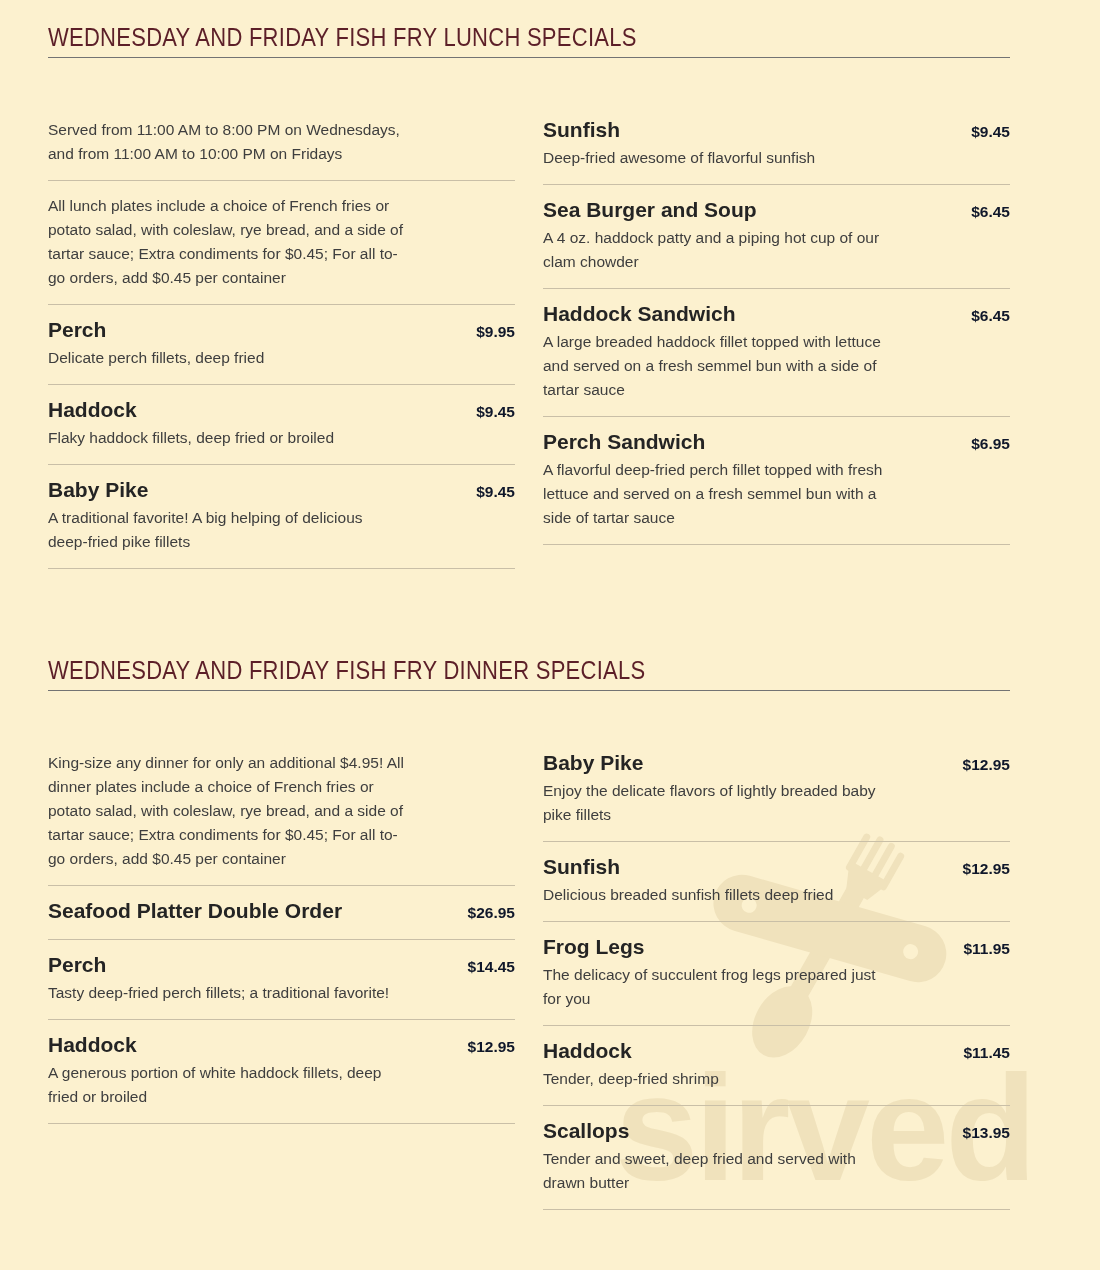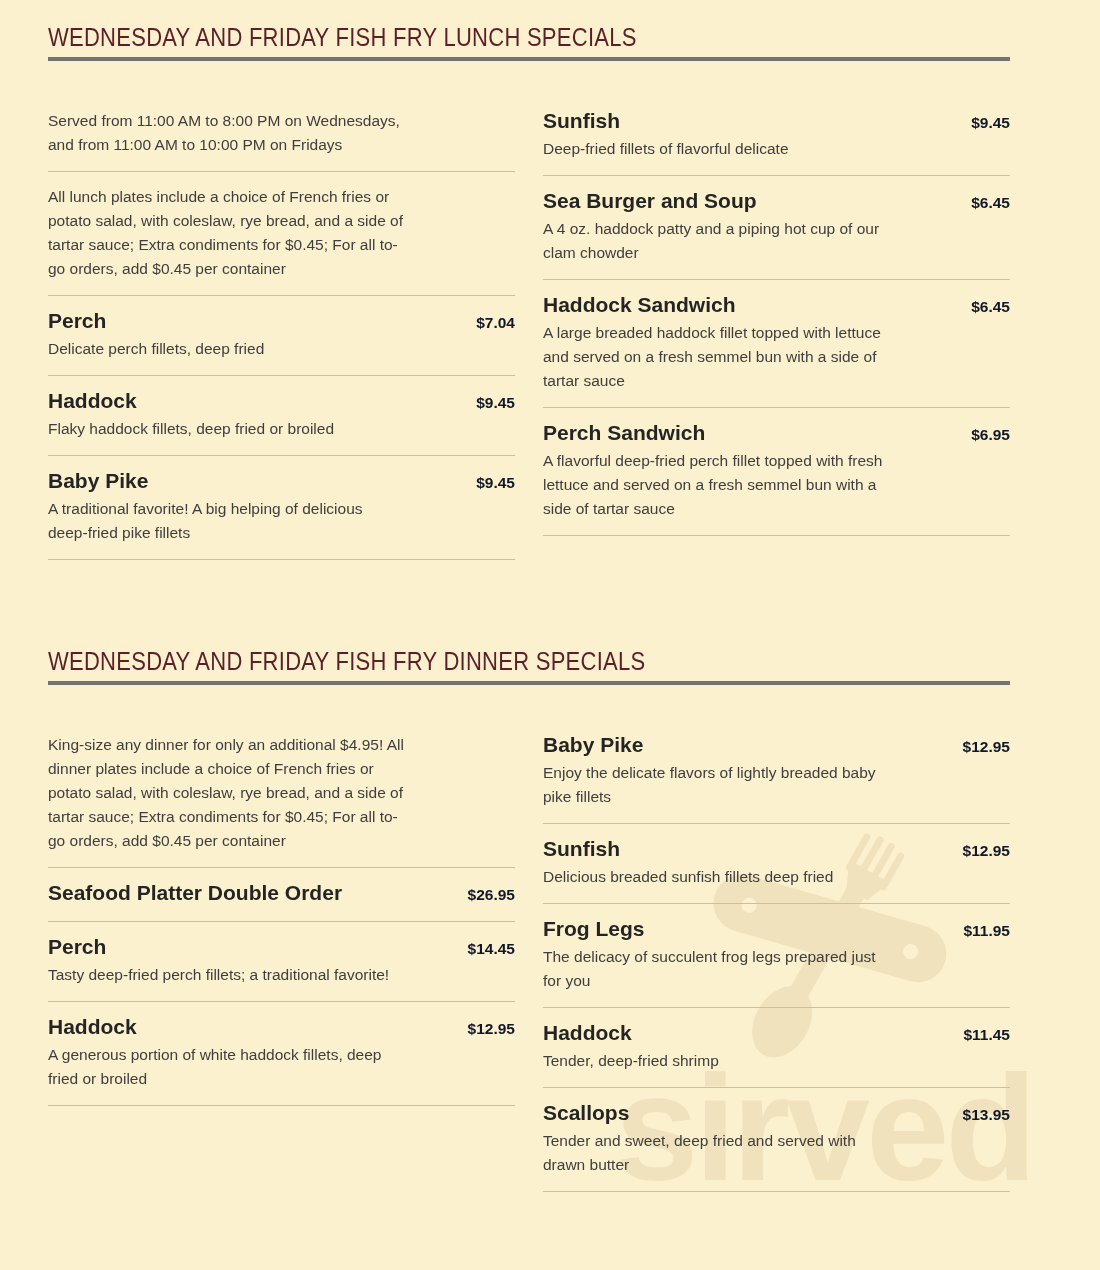--- a/index.html
+++ b/index.html
@@ -14,26 +14,26 @@
   .watermark{position:absolute;inset:0;z-index:0;}
   .wm-icon{position:absolute;left:672px;top:808px;}
   .wm-text{
     position:absolute;left:615px;top:1053px;
     font-size:150px;font-weight:700;line-height:1;
     letter-spacing:-4px;color:#f0e2bc;white-space:nowrap;
   }
   
   .menu{position:relative;z-index:1;padding:24px 90px 0 48px;}
   h1{
-    margin:0;padding:0 0 6px;border-bottom:4px solid #737373;
+    margin:0;padding:0 0 6px;border-bottom:1px solid #737373;
     color:#5c1f28;font-size:25px;font-weight:400;line-height:27px;
   }
   .sec2 h1{margin-top:88px;}
   h1 .t{display:inline-block;transform:scaleX(0.88);transform-origin:0 50%;white-space:nowrap;letter-spacing:0.3px;}
-  .cols{display:flex;gap:28px;margin-top:48px;}
+  .cols{display:flex;gap:28px;margin-top:60px;}
   .col{flex:1;min-width:0;}
   .block{border-bottom:1px solid #c9bfa7;padding:13px 0 14px;}
   .col > .block:first-child{padding-top:0;}
   .row{display:flex;justify-content:space-between;align-items:baseline;line-height:24px;}
   .nm{font-size:21px;font-weight:700;color:#242424;}
   .pr{font-size:15.5px;font-weight:700;color:#0f172a;margin-left:12px;flex:none;}
   .ds{margin:2px 0 0;font-size:15.5px;line-height:24px;color:#3e3e3e;white-space:pre-line;}
   .note{margin:0;font-size:15.5px;line-height:24px;color:#3e3e3e;white-space:pre-line;}
 </style>
 </head>
@@ -79,21 +79,21 @@
         </div>
         <div class="block">
           <p class="note">All lunch plates include a choice of French fries or
 potato salad, with coleslaw, rye bread, and a side of
 tartar sauce; Extra condiments for $0.45; For all to-
 go orders, add $0.45 per container</p>
         </div>
         <div class="block">
           <div class="row">
             <span class="nm">Perch</span>
-            <span class="pr">$7.04</span>
+            <span class="pr">$9.95</span>
           </div>
           <p class="ds">Delicate perch fillets, deep fried</p>
         </div>
         <div class="block">
           <div class="row">
             <span class="nm">Haddock</span>
             <span class="pr">$9.45</span>
           </div>
           <p class="ds">Flaky haddock fillets, deep fried or broiled</p>
         </div>
@@ -105,21 +105,21 @@
           <p class="ds">A traditional favorite! A big helping of delicious
 deep-fried pike fillets</p>
         </div>
       </div>
       <div class="col">
         <div class="block">
           <div class="row">
             <span class="nm">Sunfish</span>
             <span class="pr">$9.45</span>
           </div>
-          <p class="ds">Deep-fried fillets of flavorful delicate</p>
+          <p class="ds">Deep-fried awesome of flavorful sunfish</p>
         </div>
         <div class="block">
           <div class="row">
             <span class="nm">Sea Burger and Soup</span>
             <span class="pr">$6.45</span>
           </div>
           <p class="ds">A 4 oz. haddock patty and a piping hot cup of our
 clam chowder</p>
         </div>
         <div class="block">

